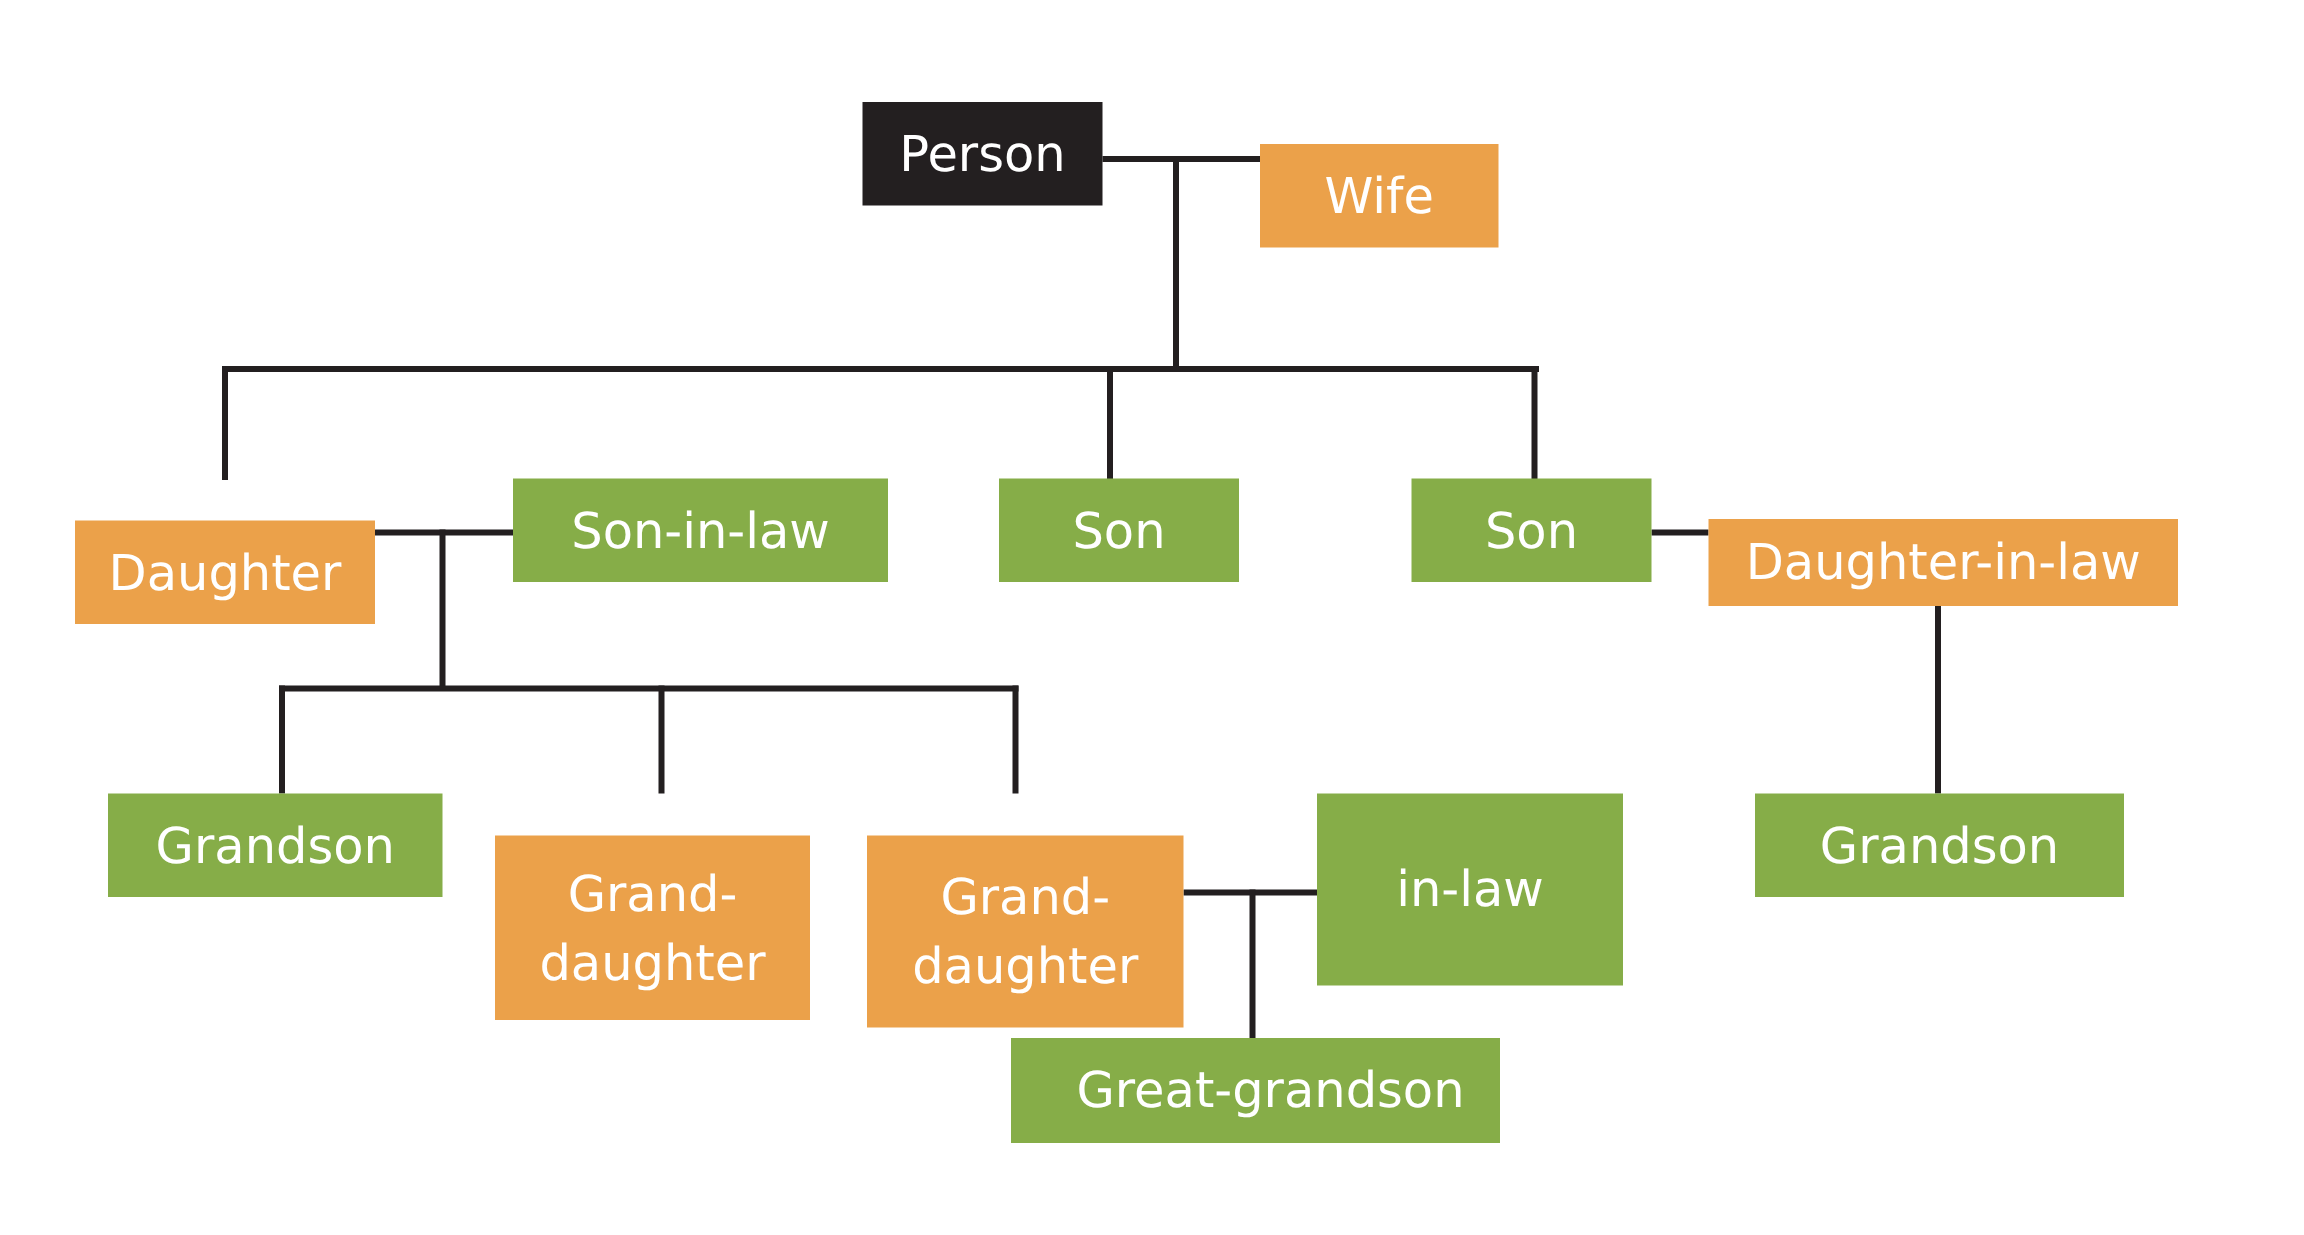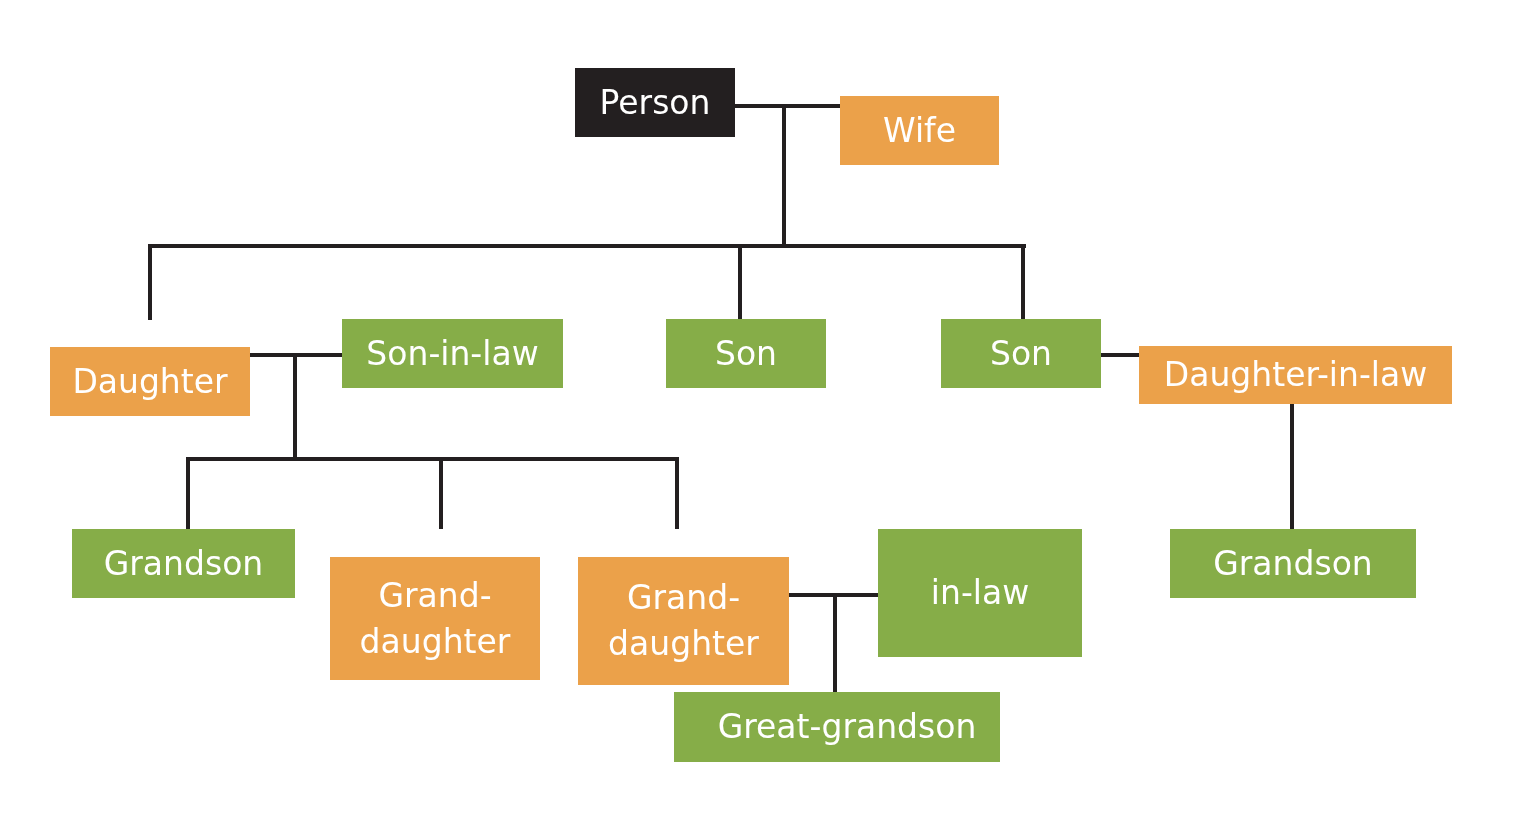--- a/index.html
+++ b/index.html
@@ -38,21 +38,21 @@
 <div class="box black" style="left:575px; top:68px; width:160px; height:69px;">
     <span>Person</span>
   </div>
 <div class="box orange" style="left:840px; top:68px; width:159px; height:69px;">
     <span>Wife</span>
   </div>
 
 <div class="box orange" style="left:50px; top:319px; width:200px; height:69px;">
     <span>Daughter</span>
   </div>
-<div class="box green" style="left:342px; top:319px; width:221px; height:69px;">
+<div class="box green" style="left:342px; top:319px; width:250px; height:69px;">
     <span>Son-in-law</span>
   </div>
 <div class="box green" style="left:666px; top:319px; width:160px; height:69px;">
     <span>Son</span>
   </div>
 <div class="box green" style="left:941px; top:319px; width:160px; height:69px;">
     <span>Son</span>
   </div>
 <div class="box orange" style="left:1139px; top:318px; width:313px; height:58px;">
     <span>Daughter-in-law</span>

